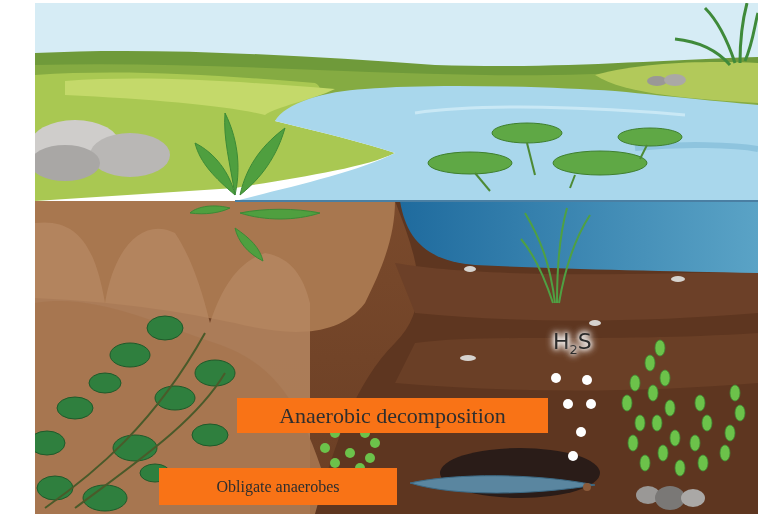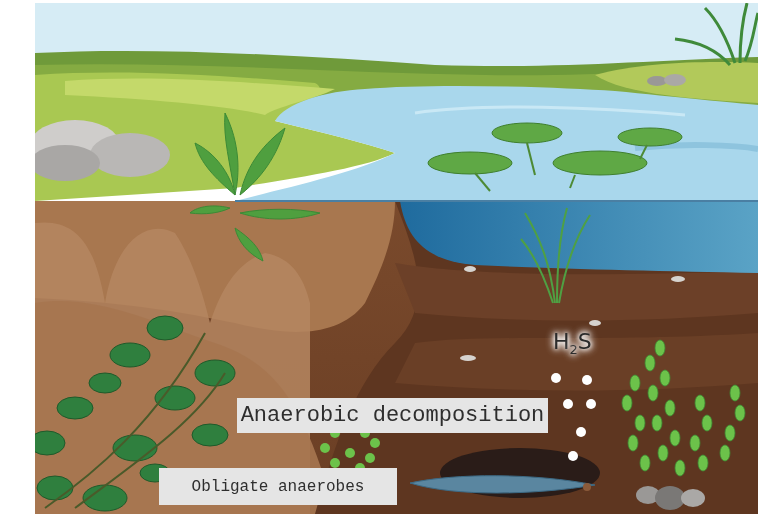--- a/index.html
+++ b/index.html
@@ -1,19 +1,19 @@
 <!DOCTYPE html>
 <html><head>
 <meta charset="utf-8">
 <style>
   html, body { margin:0; padding:0; background:#ffffff; }
   body { width:768px; height:527px; position:relative; overflow:hidden; font-family:"DejaVu Sans", sans-serif; }
   .scene { position:absolute; left:35px; top:3px; width:723px; height:511px; overflow:hidden; }
   .scene svg { position:absolute; left:0; top:0; }
-  .label-box { position:absolute; background:#e5e5e5; color:#2e2e2e; font-family:Liberation Mono, monospace; white-space:nowrap; display:flex; align-items:center; justify-content:center; }
+  .label-box { position:absolute; background:#f97316; color:#2e2e2e; font-family:Liberation Serif, serif; white-space:nowrap; display:flex; align-items:center; justify-content:center; }
   .label-anaerobic { left:202px; top:395px; width:311px; height:35px; font-size:22px; }
   .label-obligate { left:124px; top:465px; width:238px; height:37px; font-size:16px; }
   .h2s { position:absolute; left:510px; top:326px; font-size:22px; color:#2b2b2b; text-shadow:0 0 4px #fff,0 0 6px #fff,0 0 8px #fff,0 0 10px #fff;margin-left:8px; }
   .h2s sub { font-size:13px; vertical-align:-5px; }
 </style>
 </head>
 <body>
 
 <div class="scene">
   <svg width="723" height="511" viewBox="0 0 723 511" xmlns="http://www.w3.org/2000/svg">

